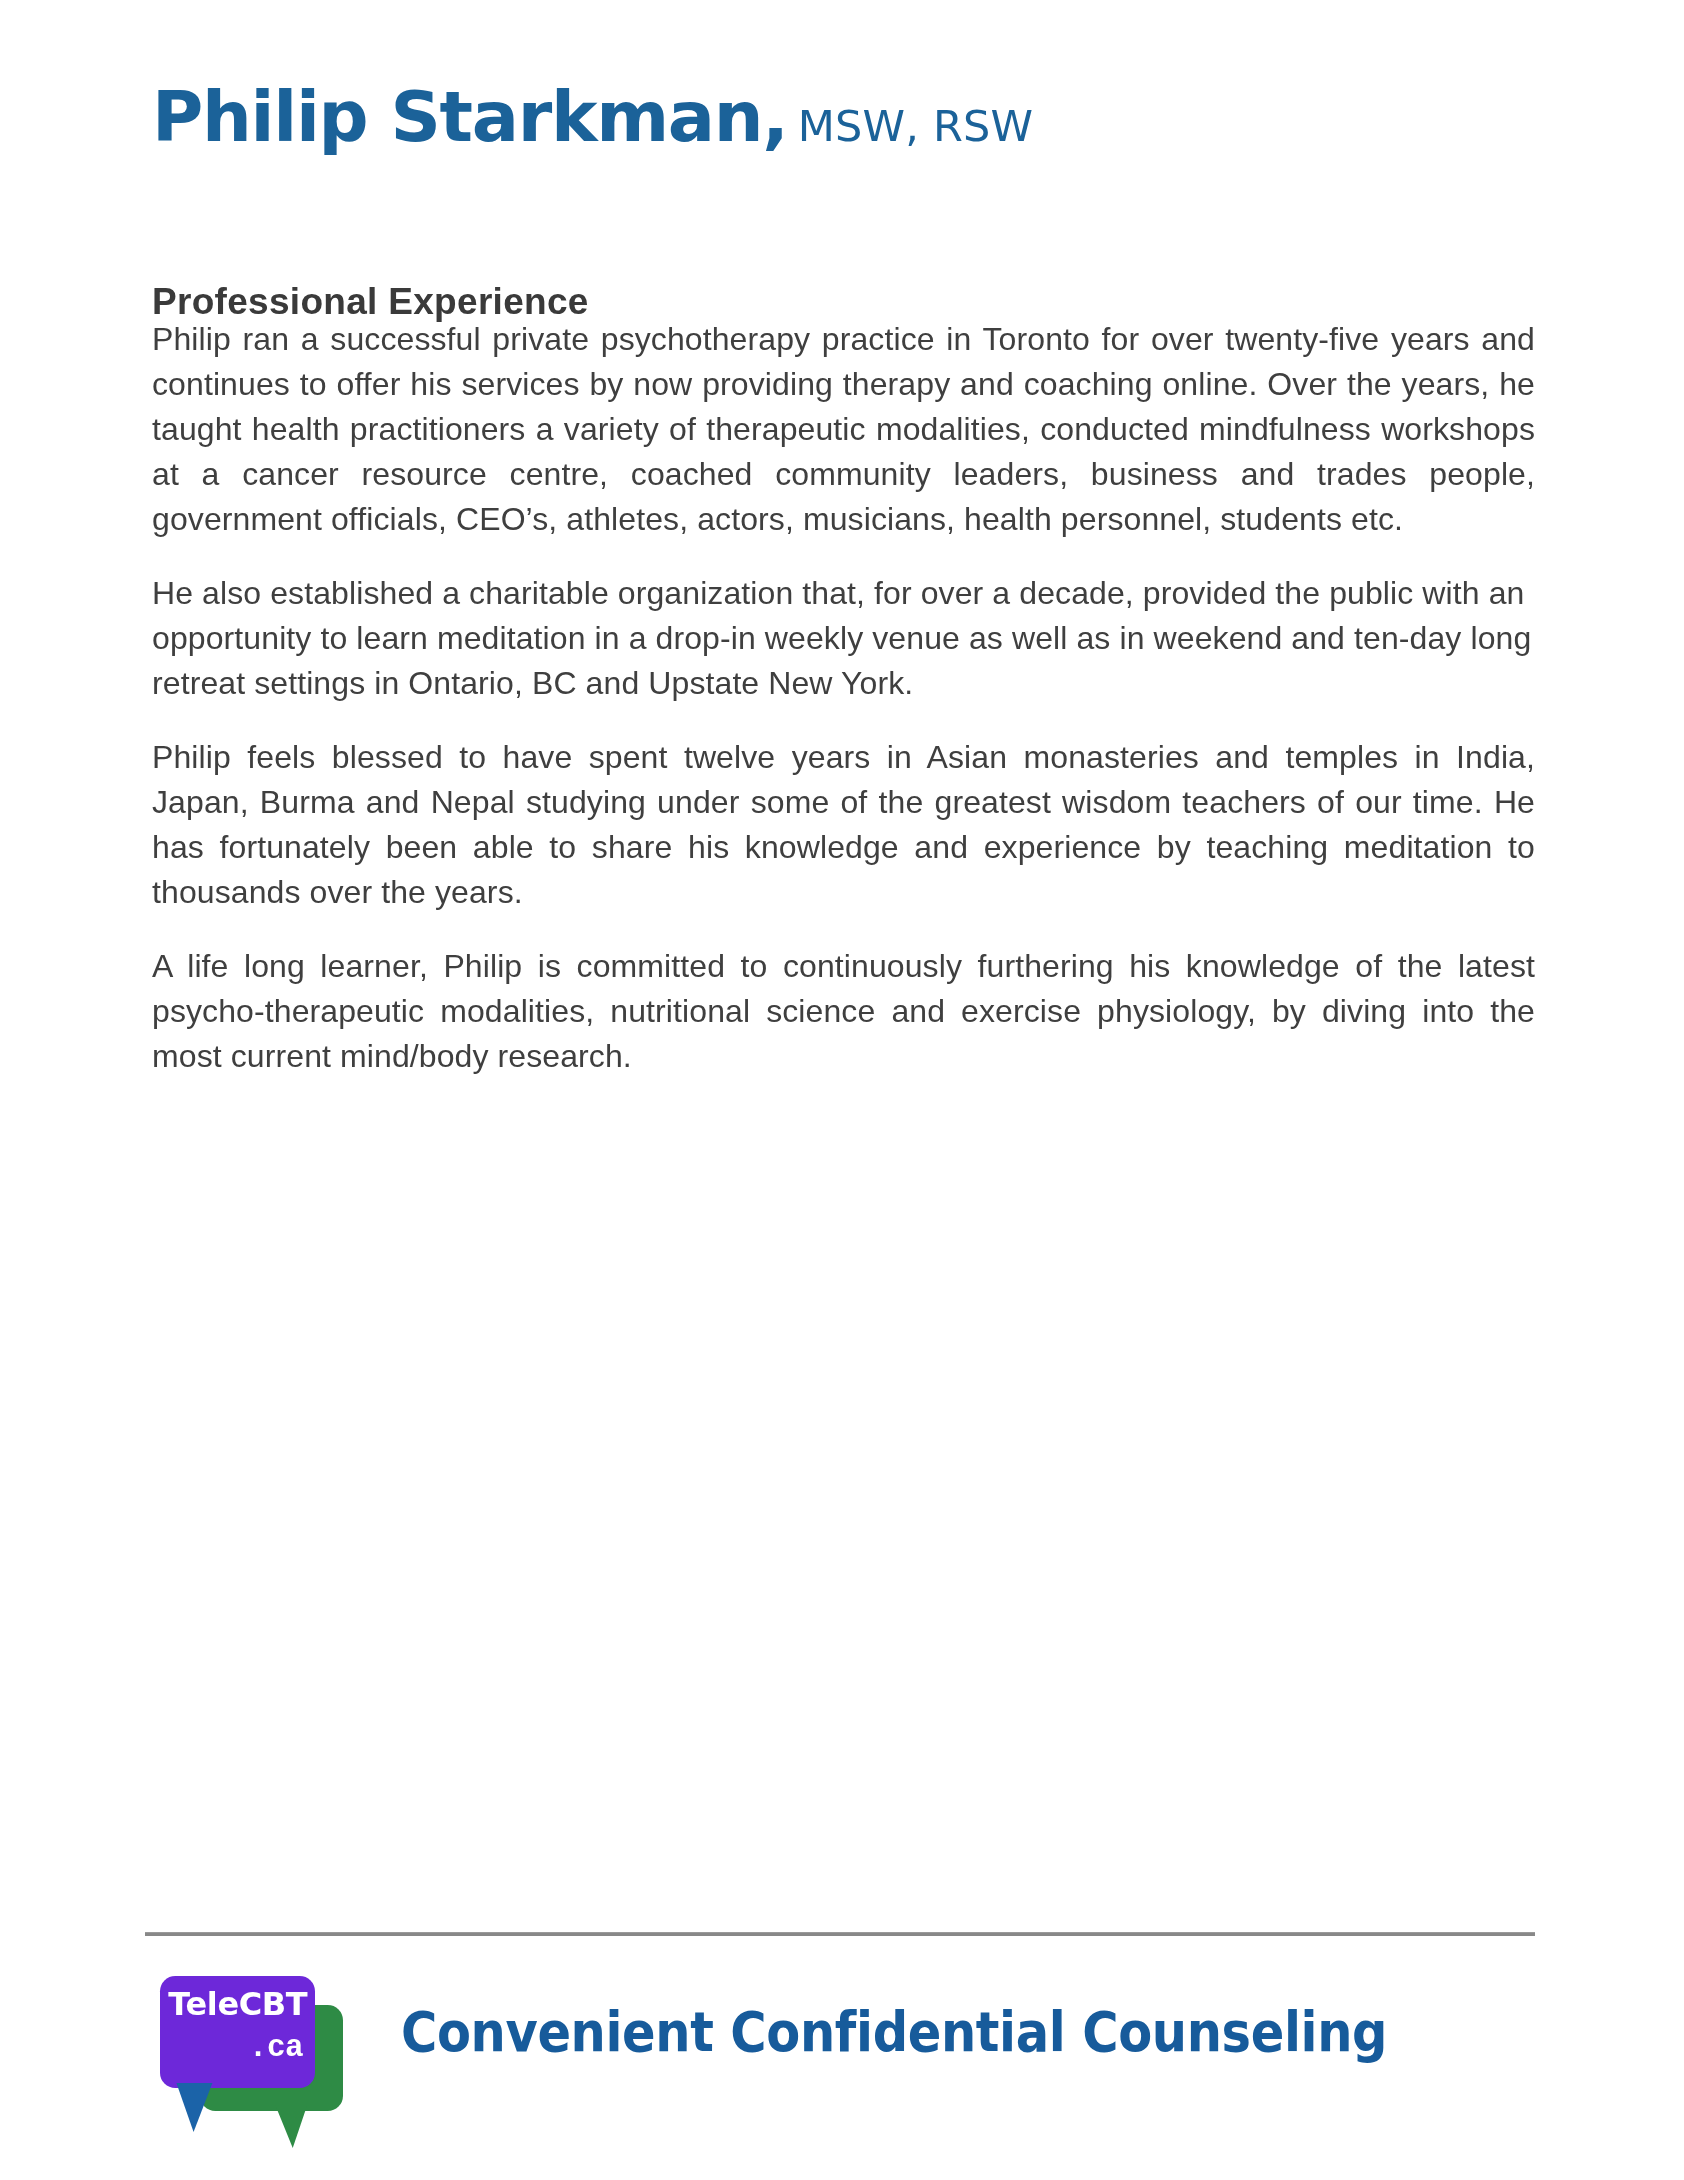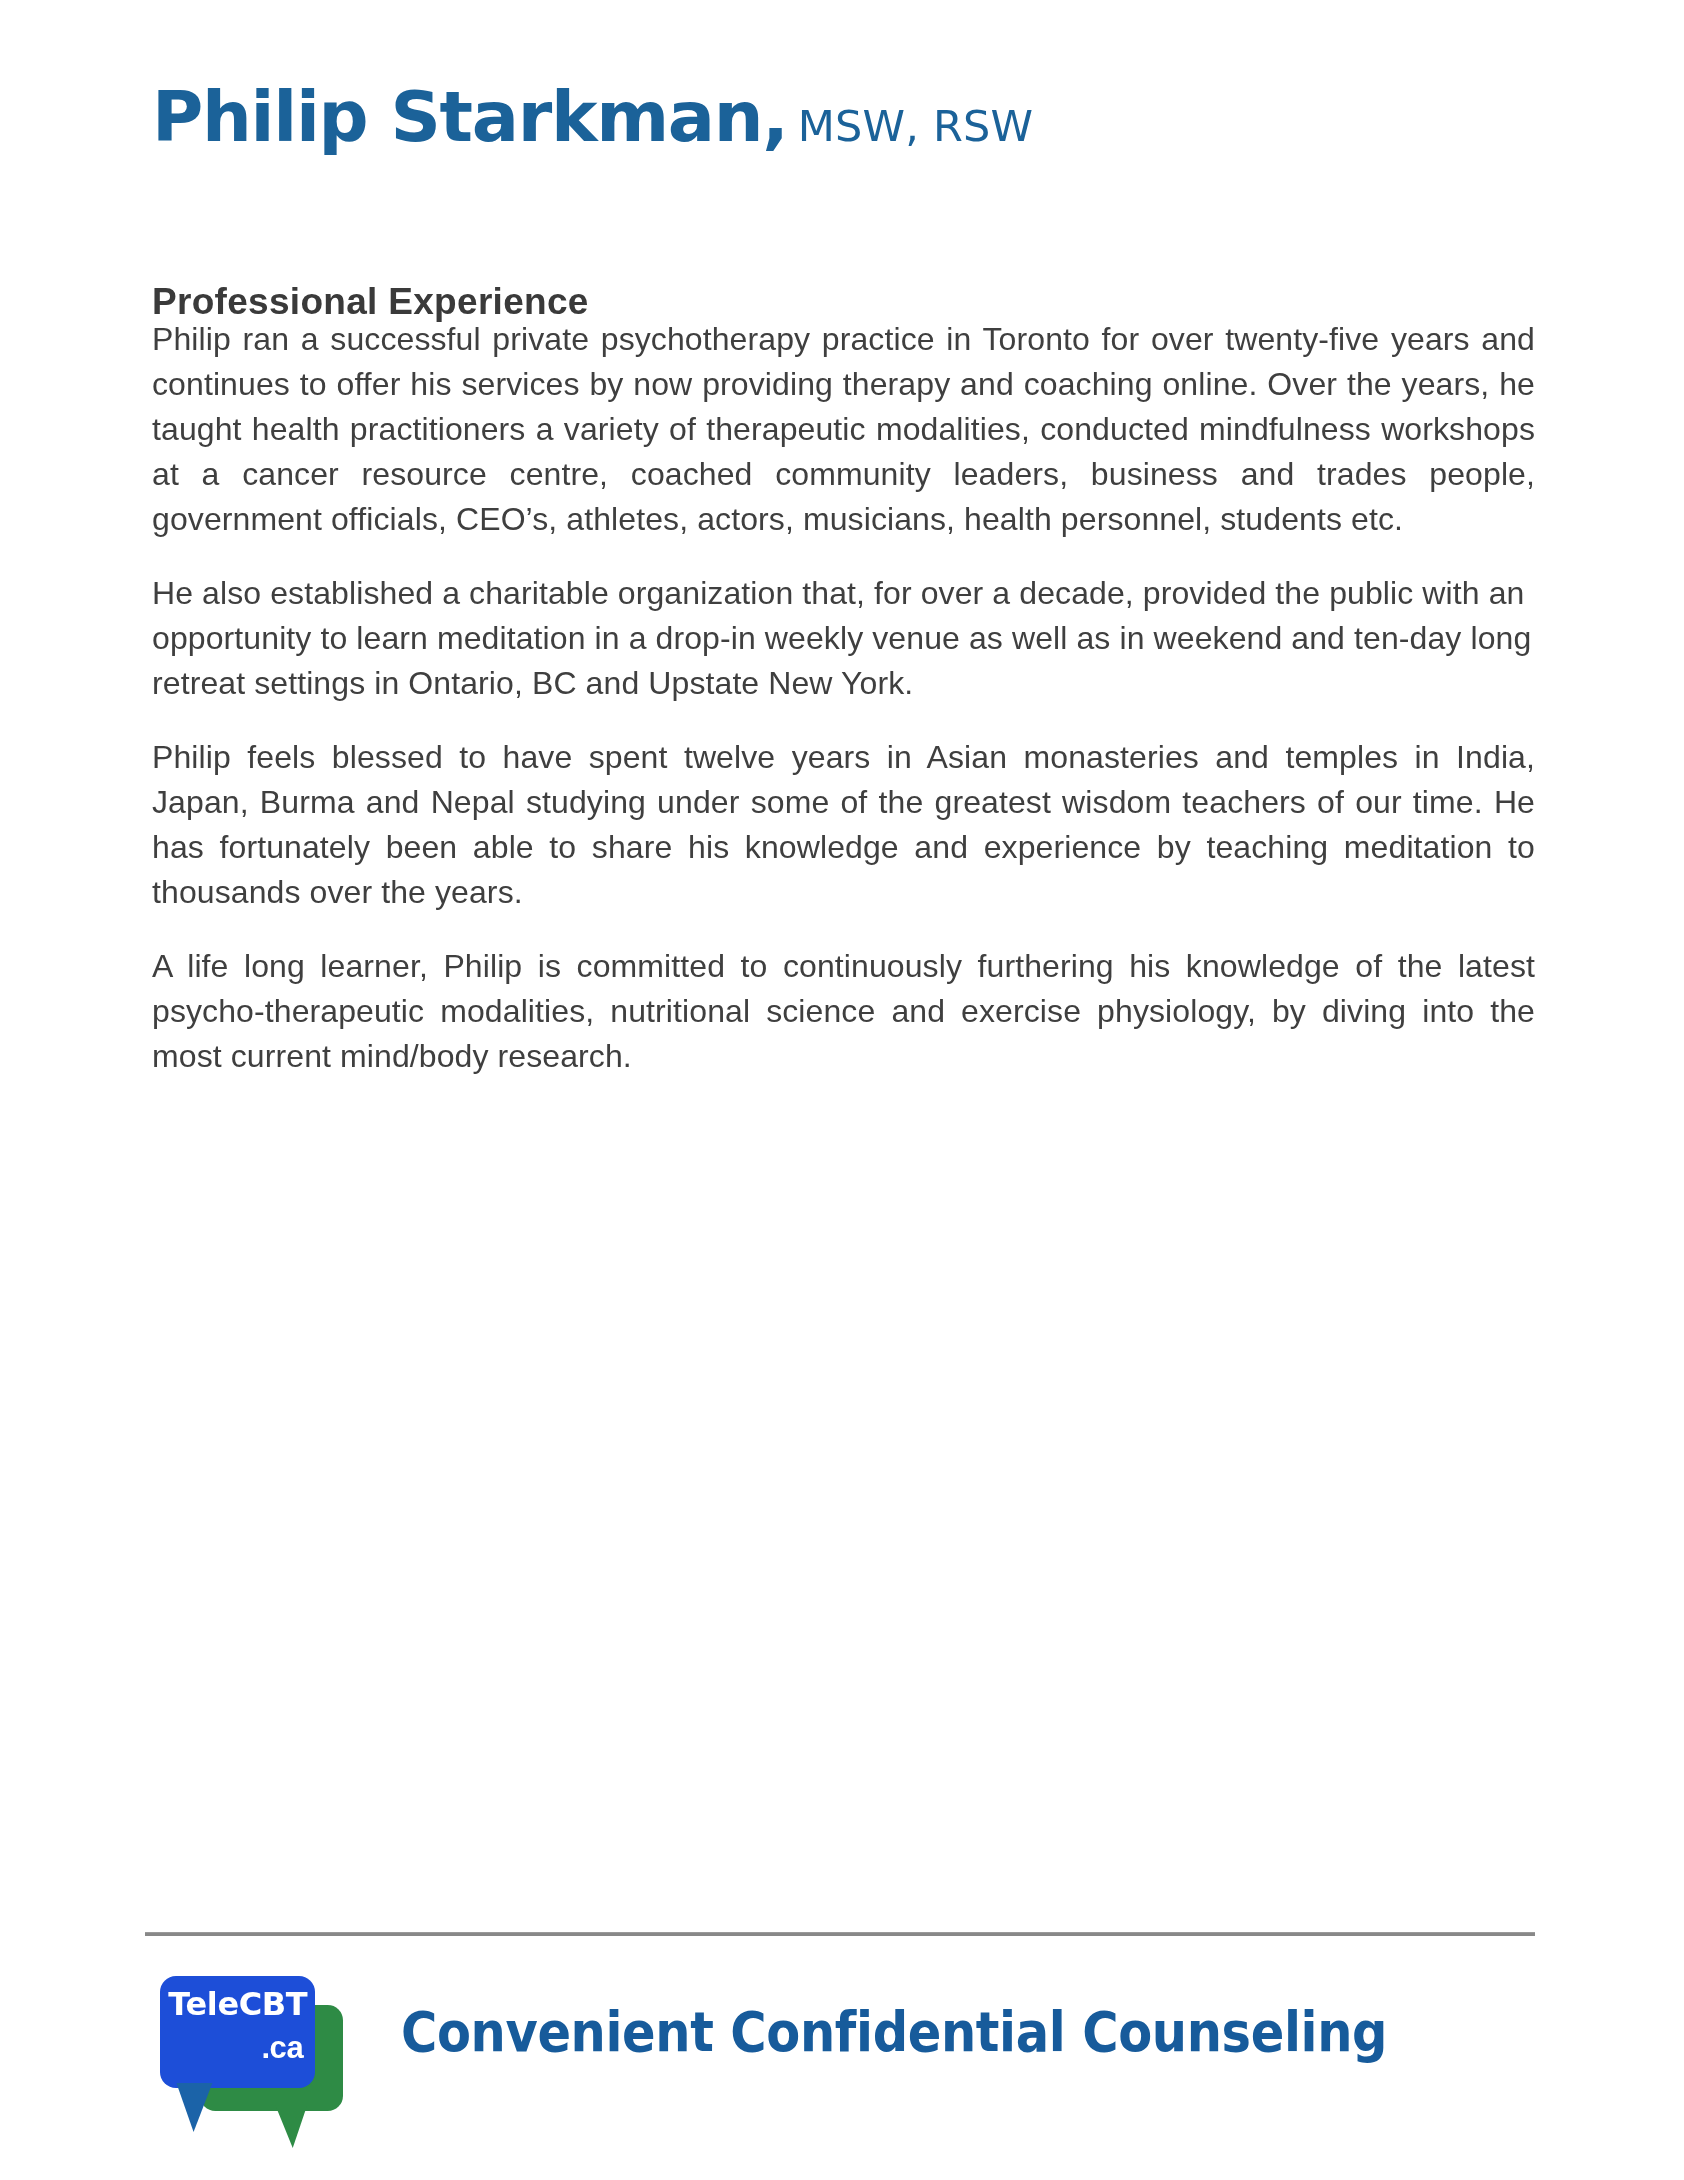--- a/index.html
+++ b/index.html
@@ -133,23 +133,22 @@
     border-left: 22px solid transparent;
     border-right: 10.2px solid transparent;
     border-top: 43px solid #2e8b45;
     transform: skewX(-6deg);
   }
   .bubble-blue {
     left: 8.5px;
     top: 6.8px;
     width: 155px;
     height: 112px;
-    background: #1d4ed8;
+    background: #6d28d9;
     z-index: 2;
-    border-radius: 16px;
   }
   .bubble-blue .tail {
     position: absolute;
     left: 19px;
     bottom: -44px;
     width: 0;
     height: 0;
     border-left: 12px solid transparent;
     border-right: 24px solid transparent;
     border-top: 49px solid #1b63a8;
@@ -169,21 +168,21 @@
     line-height: 1;
     z-index: 3;
   }
   .logo-text-tld {
     position: absolute;
     left: 0;
     top: 56px;
     width: 143px;
     text-align: right;
     color: #ffffff;
-    font-family: Liberation Sans, sans-serif;
+    font-family: Liberation Mono, monospace;
     font-weight: bold;
     font-size: 31px;
     letter-spacing: -0.4px;
     line-height: 1;
     z-index: 3;
   }
 
   .footer-tagline {
     position: absolute;
     left: 256px;

